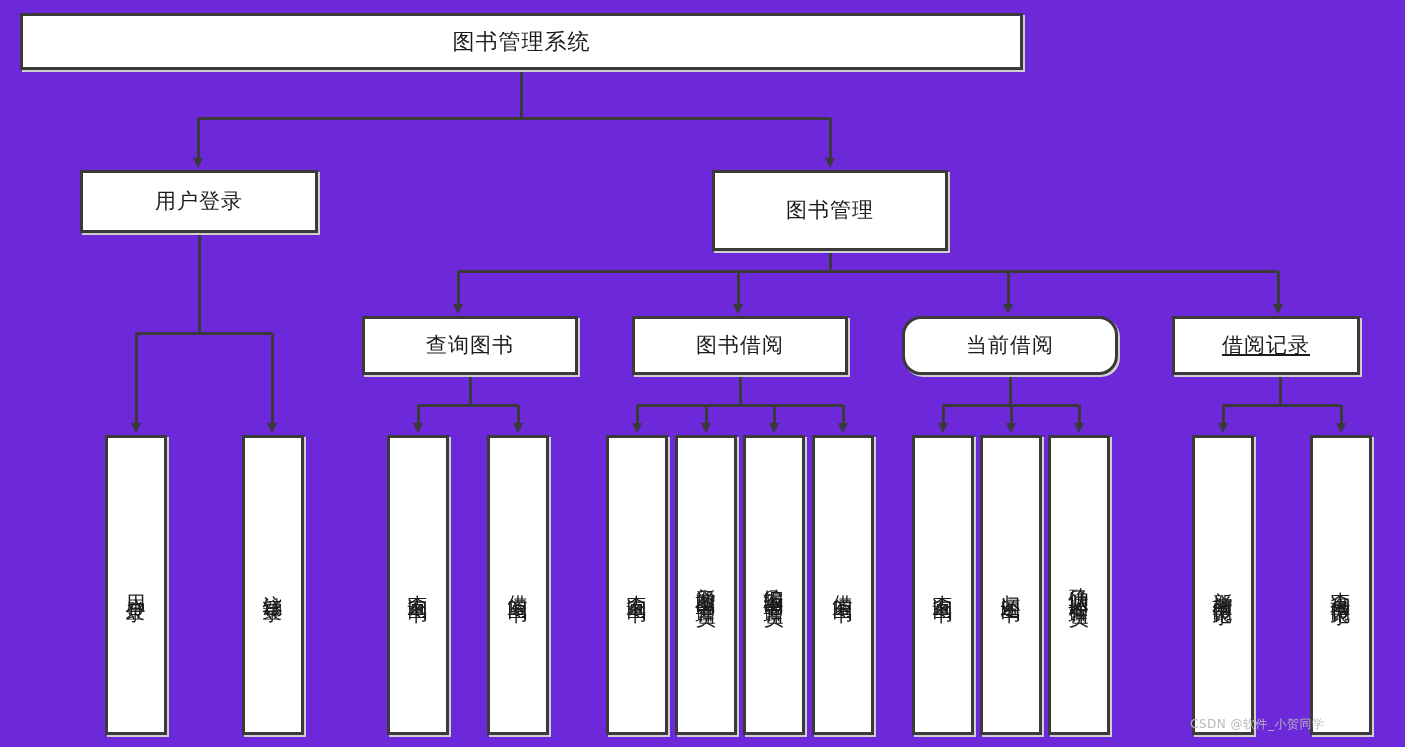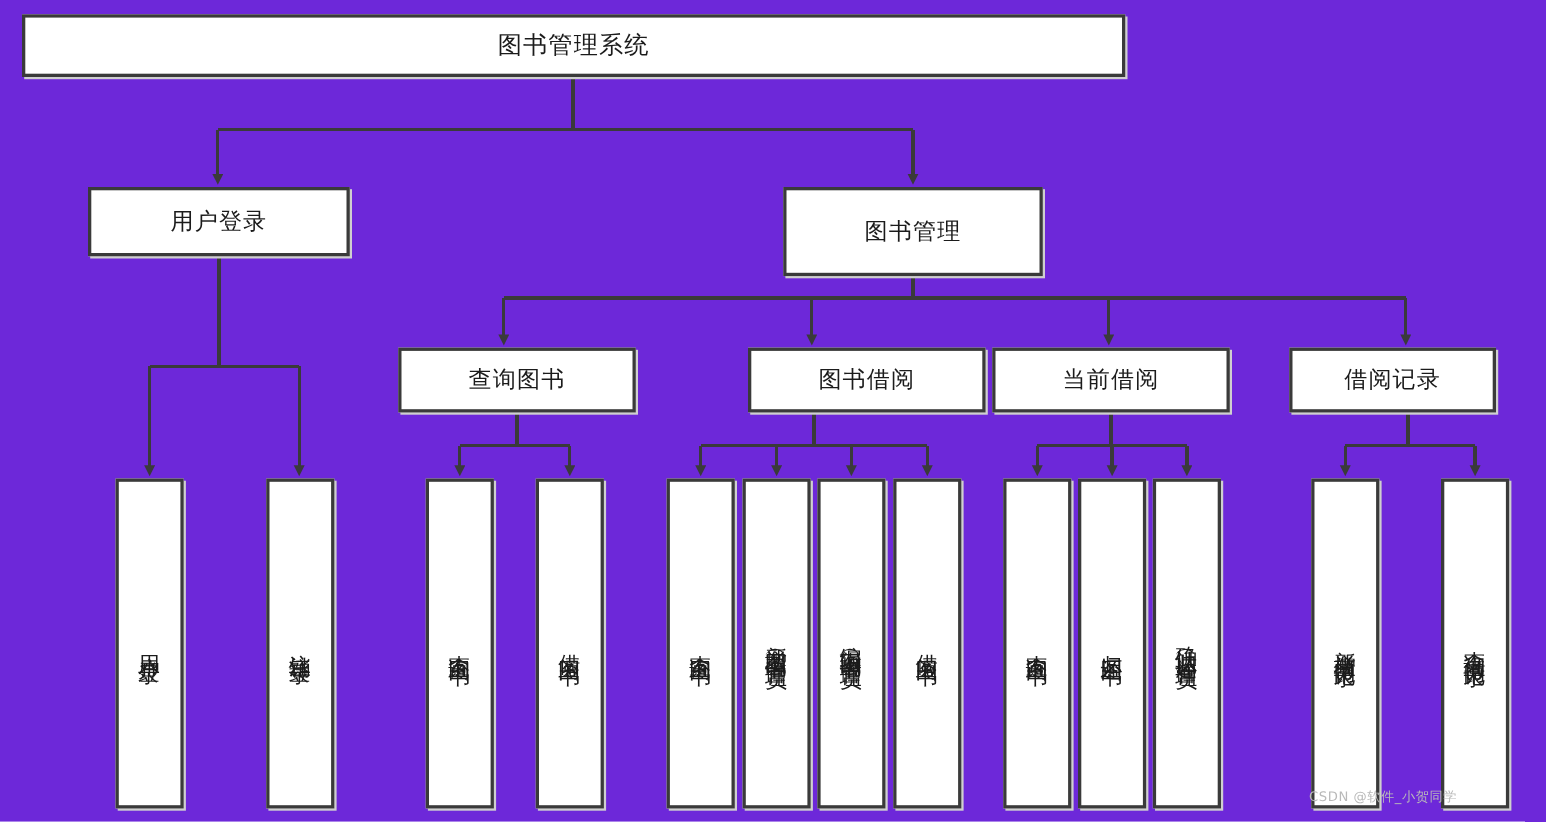--- a/index.html
+++ b/index.html
@@ -124,27 +124,27 @@
       </div>
       <div class="node" style="left: 80px; top: 170px; width: 238px; height: 63px;">
         <span class="label">用户登录</span>
       </div>
       <div class="node" style="left: 712px; top: 170px; width: 236px; height: 81px;">
         <span class="label">图书管理</span>
       </div>
       <div class="node" style="left: 362px; top: 316px; width: 216px; height: 59px;">
         <span class="label">查询图书</span>
       </div>
-      <div class="node" style="left: 632px; top: 316px; width: 216px; height: 59px; margin-left: 48px;">
+      <div class="node" style="left: 632px; top: 316px; width: 216px; height: 59px;">
         <span class="label">图书借阅</span>
       </div>
-      <div class="node" style="left: 902px; top: 316px; width: 216px; height: 59px;">
+      <div class="node" style="left: 902px; top: 316px; width: 216px; height: 59px; border-radius: 19px;">
         <span class="label">当前借阅</span>
       </div>
-      <div class="node" style="left: 1172px; top: 316px; width: 188px; height: 59px;">
+      <div class="node" style="left: 1172px; top: 316px; width: 188px; height: 59px; text-decoration: underline;">
         <span class="label">借阅记录</span>
       </div>
       <div class="node leaf" style="left: 105px; top: 435px; width: 62px; height: 300px;">
         <span class="label">用户登录</span>
       </div>
       <div class="node leaf" style="left: 242px; top: 435px; width: 62px; height: 300px;">
         <span class="label">注销登录</span>
       </div>
       <div class="node leaf" style="left: 387px; top: 435px; width: 62px; height: 300px;">
         <span class="label">查询图书</span>

